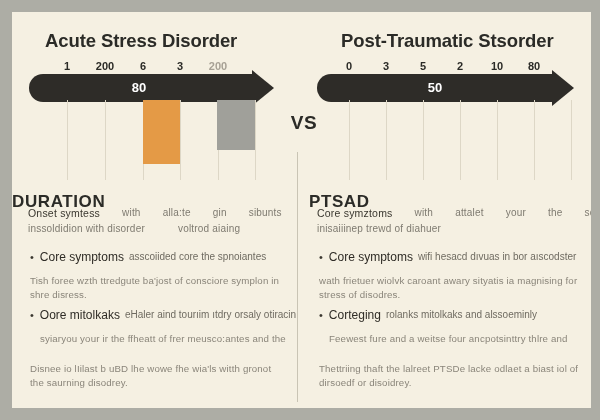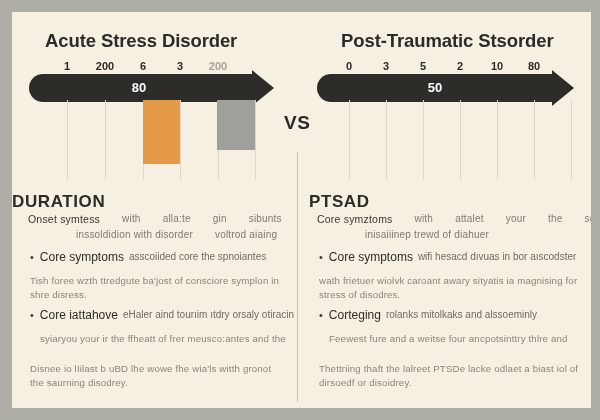--- a/index.html
+++ b/index.html
@@ -123,21 +123,21 @@
     bottom: 0;
     border-radius: 0;
   }
 
   
   .vs {
     position: absolute;
     left: 272px;
     top: 100px;
     width: 40px;
-    text-align: left;
+    text-align: center;
     font-size: 19px;
     font-weight: bold;
     color: #2b2b27;
     letter-spacing: 0.5px;
   }
 
   
   .section-label {
     position: absolute;
     top: 180px;
@@ -146,32 +146,32 @@
     font-size: 17px;
     font-weight: bold;
     color: #2b2b27;
     letter-spacing: 0.6px;
   }
   .col-left  .section-label { padding-right: 18px; }
   .col-right .section-label { padding-right: 10px; }
 
   .lead {
     position: absolute;
-    top: 200px;
+    top: 194px;
     font-size: 10px;
     color: #7e7a70;
     line-height: 14px;
     letter-spacing: 0.2px;
   }
   .lead .strong { color: #3a372f; font-size: 10.5px; }
   .col-left  .lead { left: 16px; width: 258px; }
   .col-right .lead { left: 8px;  width: 262px; }
 
   .lead-row-1 { display: flex; gap: 22px; white-space: nowrap; }
-  .lead-row-2 { margin-top: 2px; display: flex; gap: 22px; white-space: nowrap; margin-left: 48px; }
+  .lead-row-2 { margin-top: 2px; display: flex; gap: 33px; white-space: nowrap; }
 
   
   .block { position: absolute; }
   .col-left  .block { left: 18px; width: 256px; }
   .col-right .block { left: 10px; width: 262px; }
 
   .block-1 { top: 238px; }
   .block-2 { top: 296px; }
   .block-3 { top: 340px; }
 
@@ -256,21 +256,21 @@
           <span class="bullet-dot">•</span>
           <span class="bullet-lead">Core symptoms</span>
           <span class="bullet-rest">asscoiided core the spnoiantes</span>
         </div>
         <div class="para">Tish foree wzth ttredgute ba'jost of consciore symplon in shre disress.</div>
       </div>
 
       <div class="block block-2">
         <div class="bullet-line">
           <span class="bullet-dot">•</span>
-          <span class="bullet-lead">Core iattahove</span>
+          <span class="bullet-lead">Oore mitolkaks</span>
           <span class="bullet-rest">eHaler aind tourıim ıtdry orsaly otiracin</span>
         </div>
         <div class="para para-indent">syiaryou your ir the ffheatt of frer meusco:antes and the</div>
       </div>
 
       <div class="block block-3">
         <div class="para">Disnee io lIilast b uBD lhe wowe fhe wia'ls witth gronot the saurning disodrey.</div>
       </div>
     </div>
 

